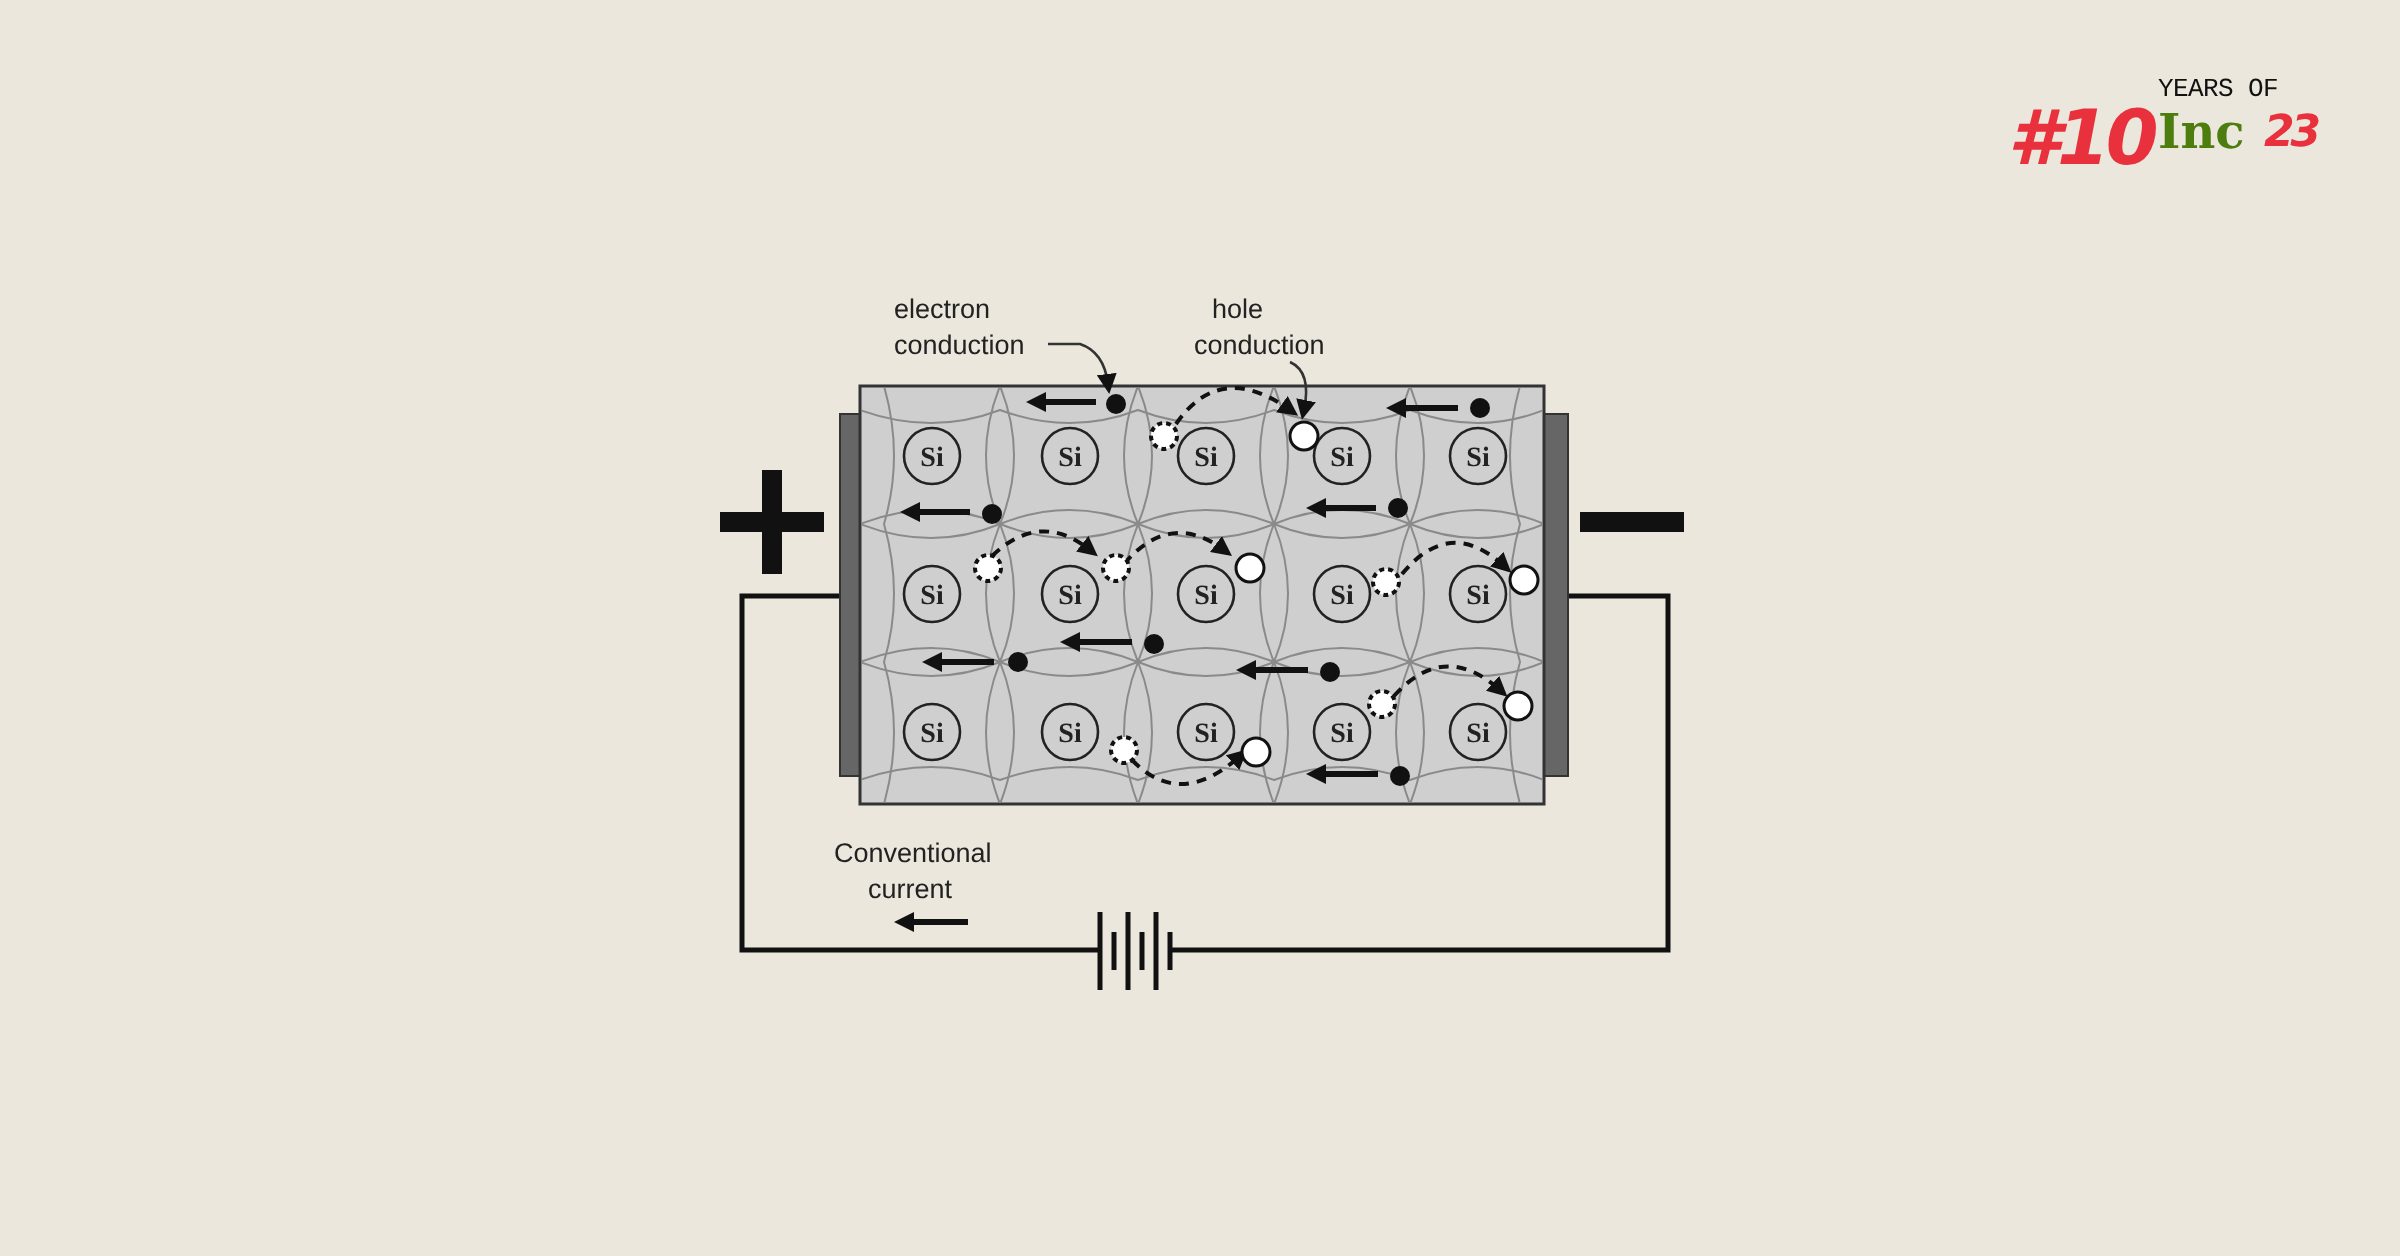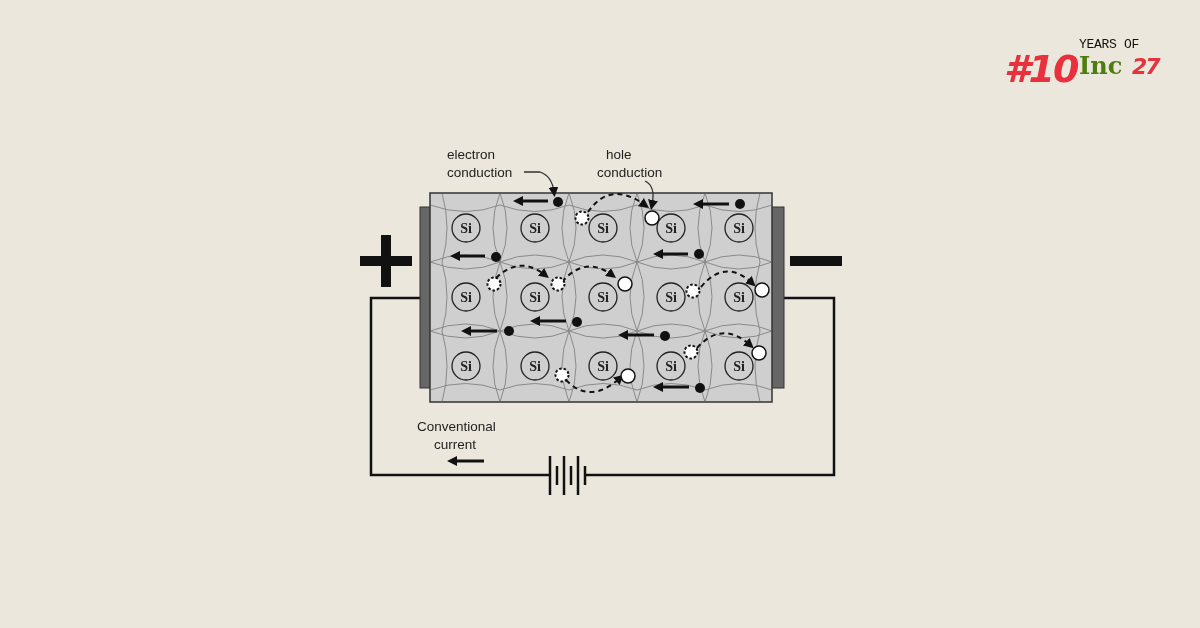--- a/index.html
+++ b/index.html
@@ -14,21 +14,21 @@
   .si-label { font-family:"Liberation Serif", serif; font-weight:bold; font-size:14px; fill:#222; }
   .lbl { font-size:13.5px; fill:#222; }
 </style>
 </head>
 <body>
 
 <div class="logo">
   <span class="logo-num">#10</span>
   <span class="logo-years">YEARS OF</span>
   <span class="logo-inc">Inc</span>
-  <span class="logo-42">27</span>
+  <span class="logo-42">23</span>
 </div>
 
 <svg class="diagram" width="1200" height="628" viewBox="0 0 1200 628">
   <defs>
     <marker id="ah" markerWidth="10" markerHeight="10" refX="5" refY="5" orient="auto" markerUnits="userSpaceOnUse">
       <path d="M0,0 L10,5 L0,10 z" fill="#111"></path>
     </marker>
     <clipPath id="crystalClip">
         <rect x="431" y="194" width="340" height="207"></rect>
       </clipPath>

